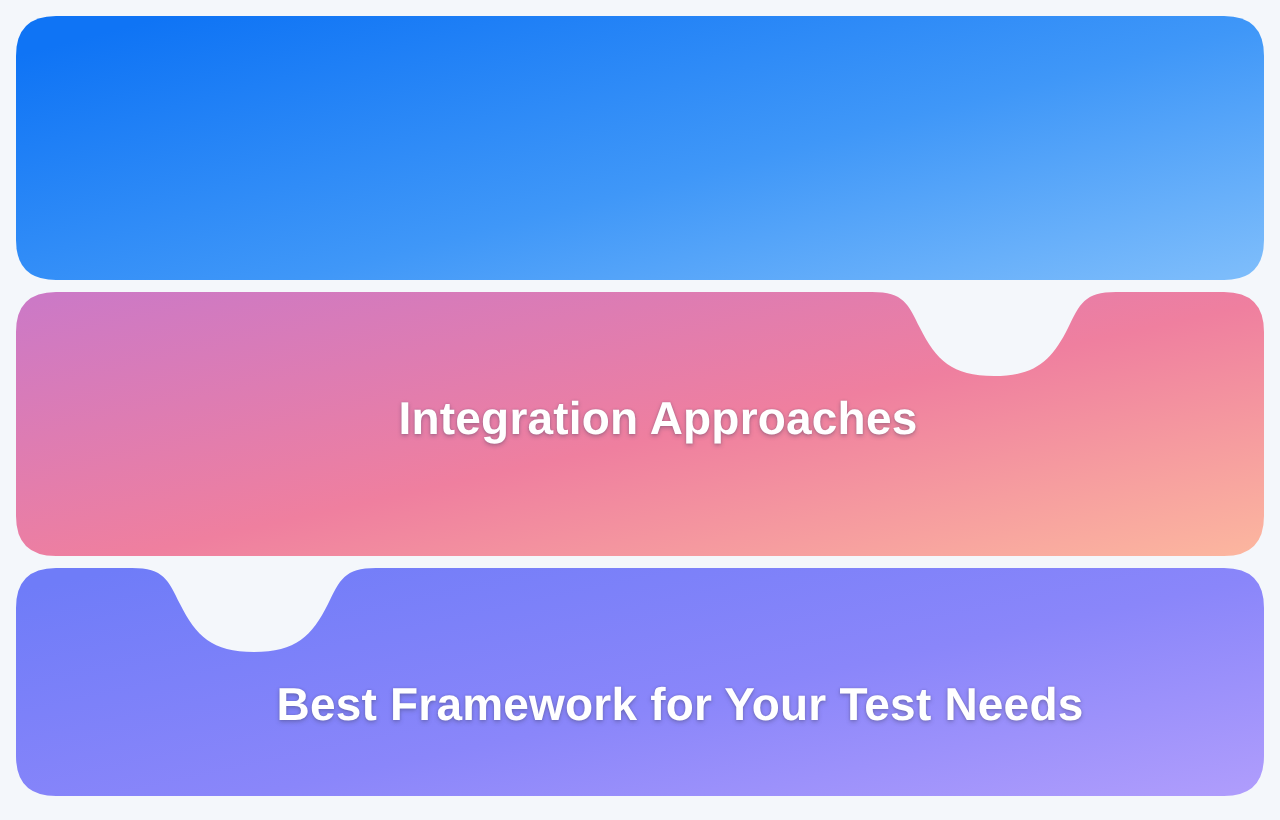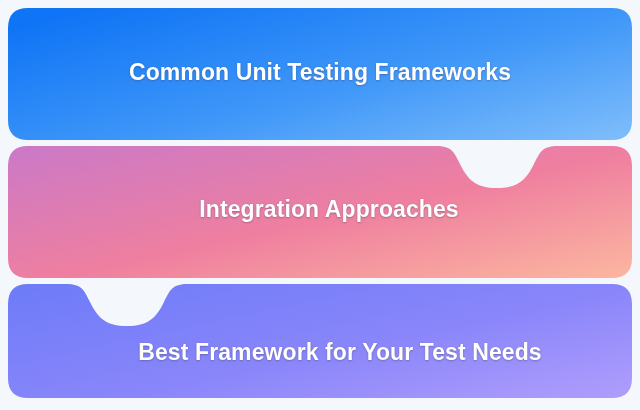--- a/index.html
+++ b/index.html
@@ -88,19 +88,18 @@
              L 612 284
              Q 632 284 632 304
              L 632 378
              Q 632 398 612 398
              L 28 398
              Q 8 398 8 378
              L 8 304
              Q 8 284 28 284 Z"></path>
   </svg>
 
-  <div class="band-label" id="label-top" style="color: rgb(255, 255, 255);">Common Unit Testing Frameworks</div>
 
   <div class="band-label" id="label-mid" style="color: rgb(255, 255, 255);">Integration Approaches</div>
 
   <div class="band-label" id="label-bot" style="color: rgb(255, 255, 255);">Best Framework for Your Test Needs</div>
 
 </div>
 
 </body></html>

